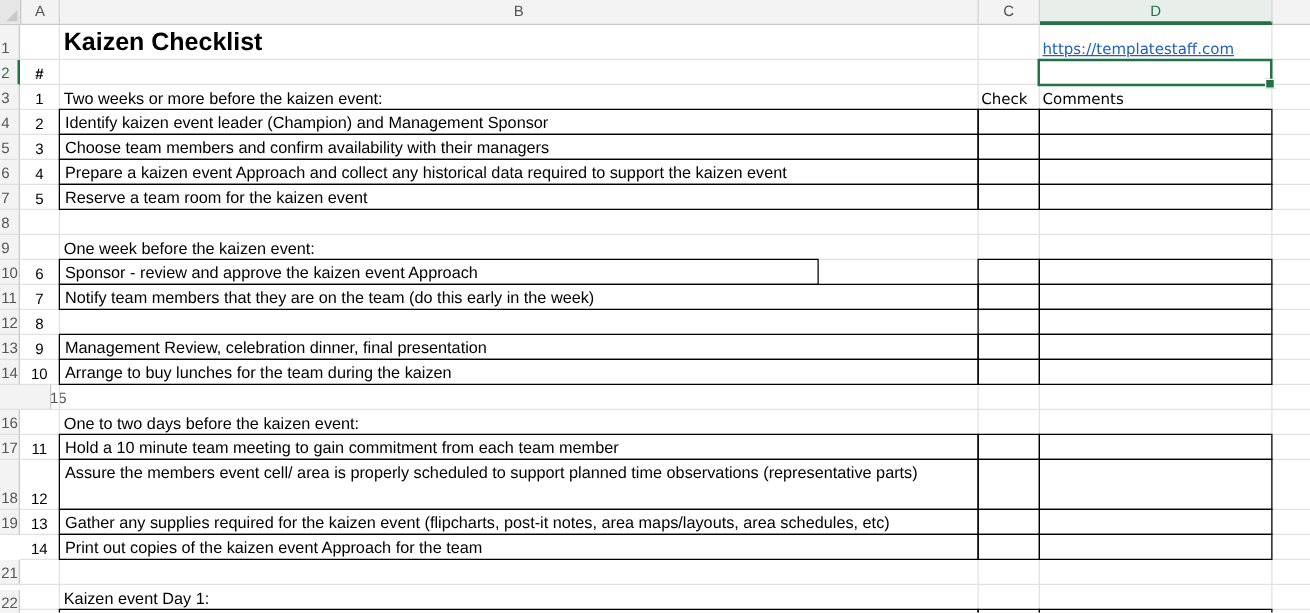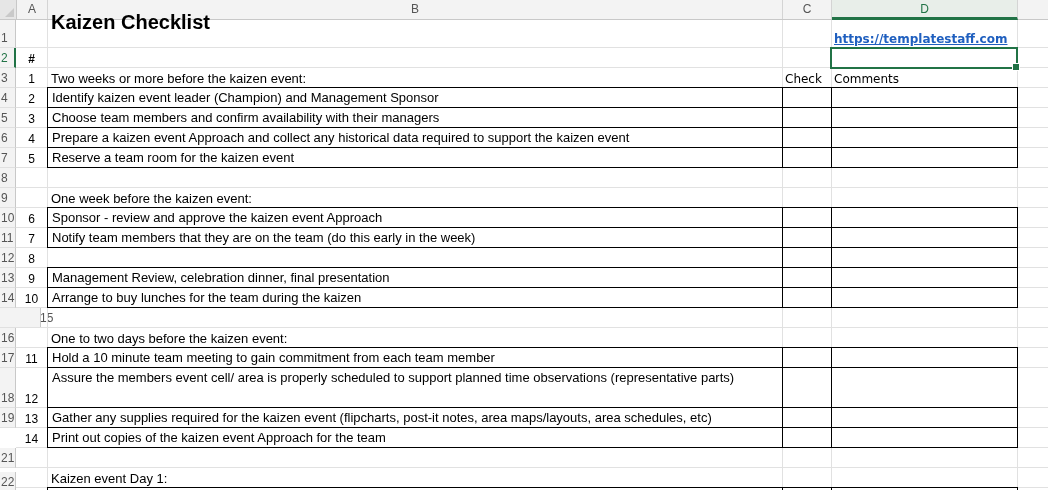--- a/index.html
+++ b/index.html
@@ -13,21 +13,21 @@
   .rh { position:absolute; left:0; width:16px; font-size:12px; color:#555; background:#f3f3f3; border-right:1px solid #c8c8c8; box-sizing:border-box; text-align:left; padding-left:1px; border-bottom:1px solid #e0e0e0; display:flex; align-items:flex-end; padding-bottom:2px; }
   .rh.sel { color:#217346; border-right:2px solid #217346; }
   .grid { position:absolute; left:16px; top:20px; width:1032px; height:470px; }
   .hline { position:absolute; left:0; width:1032px; height:1px; background:#e1e1e1; }
   .vline { position:absolute; top:0; width:1px; height:470px; background:#e1e1e1; }
   .cell { position:absolute; box-sizing:border-box; font-size:13px; color:#000; white-space:nowrap; overflow:visible; }
   .num { text-align:center; font-size:12px; display:flex; align-items:flex-end; justify-content:center; padding-bottom:2px; }
   .txt { padding-left:4px; display:flex; align-items:flex-end; padding-bottom:2px;text-align:center; }
   .txt.top { align-items:flex-start; padding-top:2px; }
   .bordered { border:1px solid #000; }
-  .title { font-size:20px; font-weight:bold; padding-left:4px; display:flex; align-items:flex-end; padding-bottom:14px; }
+  .title { font-size:20px; font-weight:bold; padding-left:4px; display:flex; align-items:flex-end; padding-bottom:2px; }
   .link { color:#1f5fbf; text-decoration:underline; font-family:"DejaVu Sans", sans-serif; font-size:12px; padding-left:3px; display:flex; align-items:flex-end; padding-bottom:2px; }
   .calibri { font-family:"DejaVu Sans", sans-serif; font-size:12px; }
   .selbox { position:absolute; box-sizing:border-box; border:2px solid #217346; }
   .selbox .handle { position:absolute; right:-4px; bottom:-4px; width:6px; height:6px; background:#217346; border:1px solid #fff; }
 </style>
 </head>
 <body>
 
 <div class="colhdr">
   <div class="corner"></div>
@@ -86,21 +86,21 @@
   <div class="hline" style="top:307px;"></div>
   <div class="hline" style="top:327px;"></div>
   <div class="hline" style="top:347px;"></div>
   <div class="hline" style="top:387px;"></div>
   <div class="hline" style="top:407px;"></div>
   <div class="hline" style="top:427px;"></div>
   <div class="hline" style="top:447px;"></div>
   <div class="hline" style="top:467px;"></div>
 
   <div class="cell title" style="left:31px;top:0;width:735px;height:28px;">Kaizen Checklist</div>
-  <div class="cell link" style="left:815px;top:0;width:186px;height:28px;font-weight:bold;">https://templatestaff.com</div>
+  <div class="cell link" style="left:815px;top:0;width:186px;height:28px;">https://templatestaff.com</div>
 
   <div class="cell num" style="left:0;top:28px;width:31px;height:20px;font-weight:bold;">#</div>
   <div class="selbox" style="left:814px;top:27px;width:188px;height:22px;">
       <div class="handle"></div>
     </div>
 
   <div class="cell num" style="left:0;top:48px;width:31px;height:20px;">1</div>
   <div class="cell txt" style="left:31px;top:48px;width:735px;height:20px;">Two weeks or more before the kaizen event:</div>
   <div class="cell txt calibri" style="left:766px;top:48px;width:49px;height:20px;padding-left:3px;">Check</div>
   <div class="cell txt calibri" style="left:815px;top:48px;width:186px;height:20px;padding-left:3px;">Comments</div>
@@ -121,21 +121,21 @@
   <div class="cell bordered" style="left:815px;top:107px;width:187px;height:21px;"></div>
 
   <div class="cell num" style="left:0;top:128px;width:31px;height:20px;">5</div>
   <div class="cell txt bordered" style="left:31px;top:127px;width:736px;height:21px;">Reserve a team room for the kaizen event</div>
   <div class="cell bordered" style="left:766px;top:127px;width:50px;height:21px;"></div>
   <div class="cell bordered" style="left:815px;top:127px;width:187px;height:21px;"></div>
 
   <div class="cell txt" style="left:31px;top:168px;width:735px;height:20px;">One week before the kaizen event:</div>
 
   <div class="cell num" style="left:0;top:188px;width:31px;height:20px;">6</div>
-  <div class="cell txt bordered" style="left:31px;top:187px;width:736px;height:21px;">Sponsor - review and approve the kaizen event Approach</div>
+  <div class="cell txt bordered" style="left:31px;top:187px;width:608px;height:21px;">Sponsor - review and approve the kaizen event Approach</div>
   <div class="cell bordered" style="left:766px;top:187px;width:50px;height:21px;"></div>
   <div class="cell bordered" style="left:815px;top:187px;width:187px;height:21px;"></div>
 
   <div class="cell num" style="left:0;top:208px;width:31px;height:20px;">7</div>
   <div class="cell txt bordered" style="left:31px;top:207px;width:736px;height:21px;">Notify team members that they are on the team (do this early in the week)</div>
   <div class="cell bordered" style="left:766px;top:207px;width:50px;height:21px;"></div>
   <div class="cell bordered" style="left:815px;top:207px;width:187px;height:21px;"></div>
 
   <div class="cell num" style="left:0;top:228px;width:31px;height:20px;">8</div>
   <div class="cell bordered" style="left:766px;top:227px;width:50px;height:21px;"></div>

